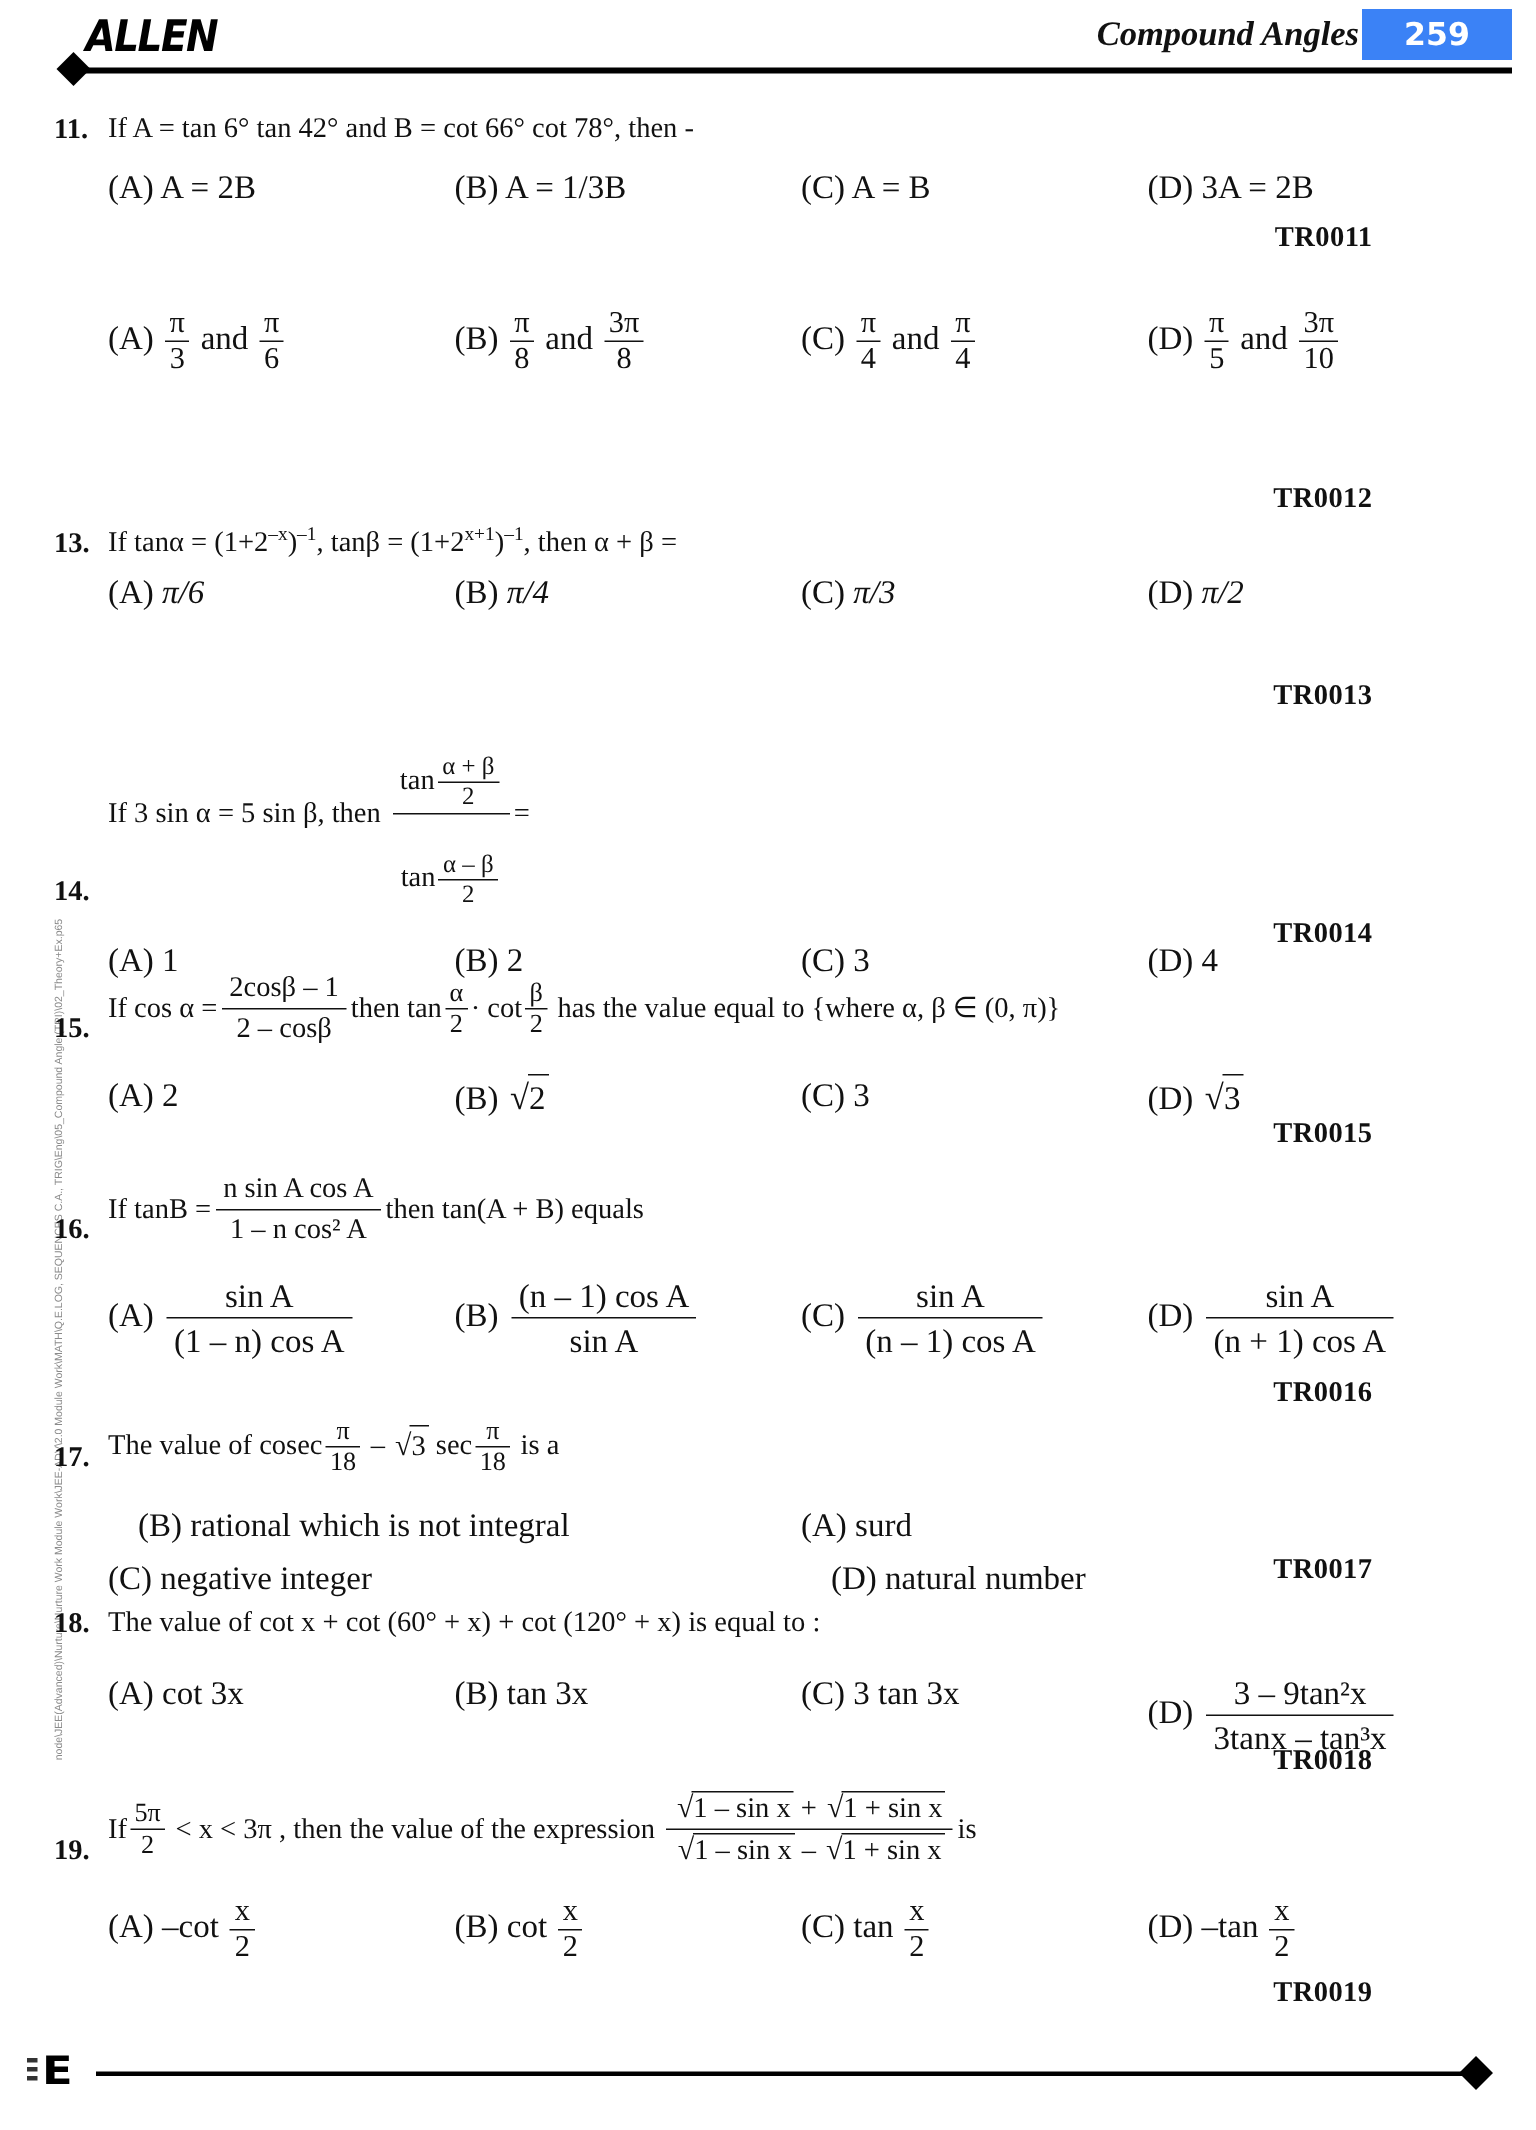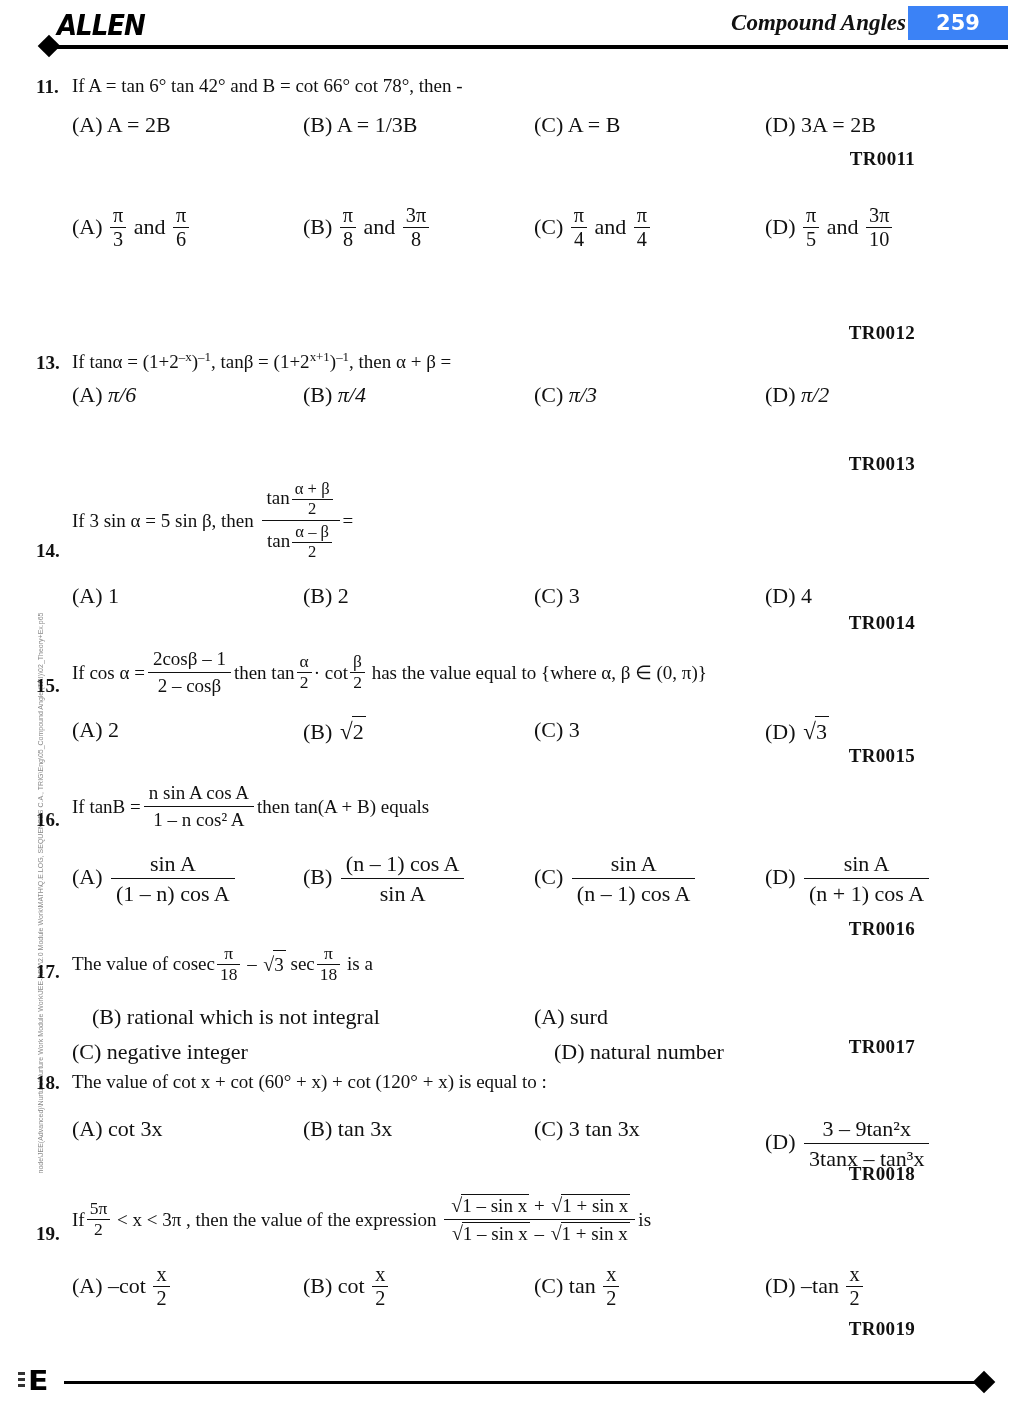--- a/index.html
+++ b/index.html
@@ -157,21 +157,21 @@
     margin: 0 2px;
     line-height: 1.12;
   }
   .frac > .num { display: block; padding: 0 3px; font-size: 0.92em; }
   .frac > .den {
     display: block;
     border-top: 1.4px solid #111;
     padding: 0 3px;
     font-size: 0.92em;
   }
-  .frac.small { font-size: 0.95em; }
+  .frac.small { font-size: 0.95em; margin-top: 22px; }
 
   .bigfrac {
     display: inline-block;
     vertical-align: middle;
     text-align: center;
     line-height: 1.15;
     margin: 0 3px;
   }
   .bigfrac > .num { display: block; padding: 2px 5px; }
   .bigfrac > .den {

